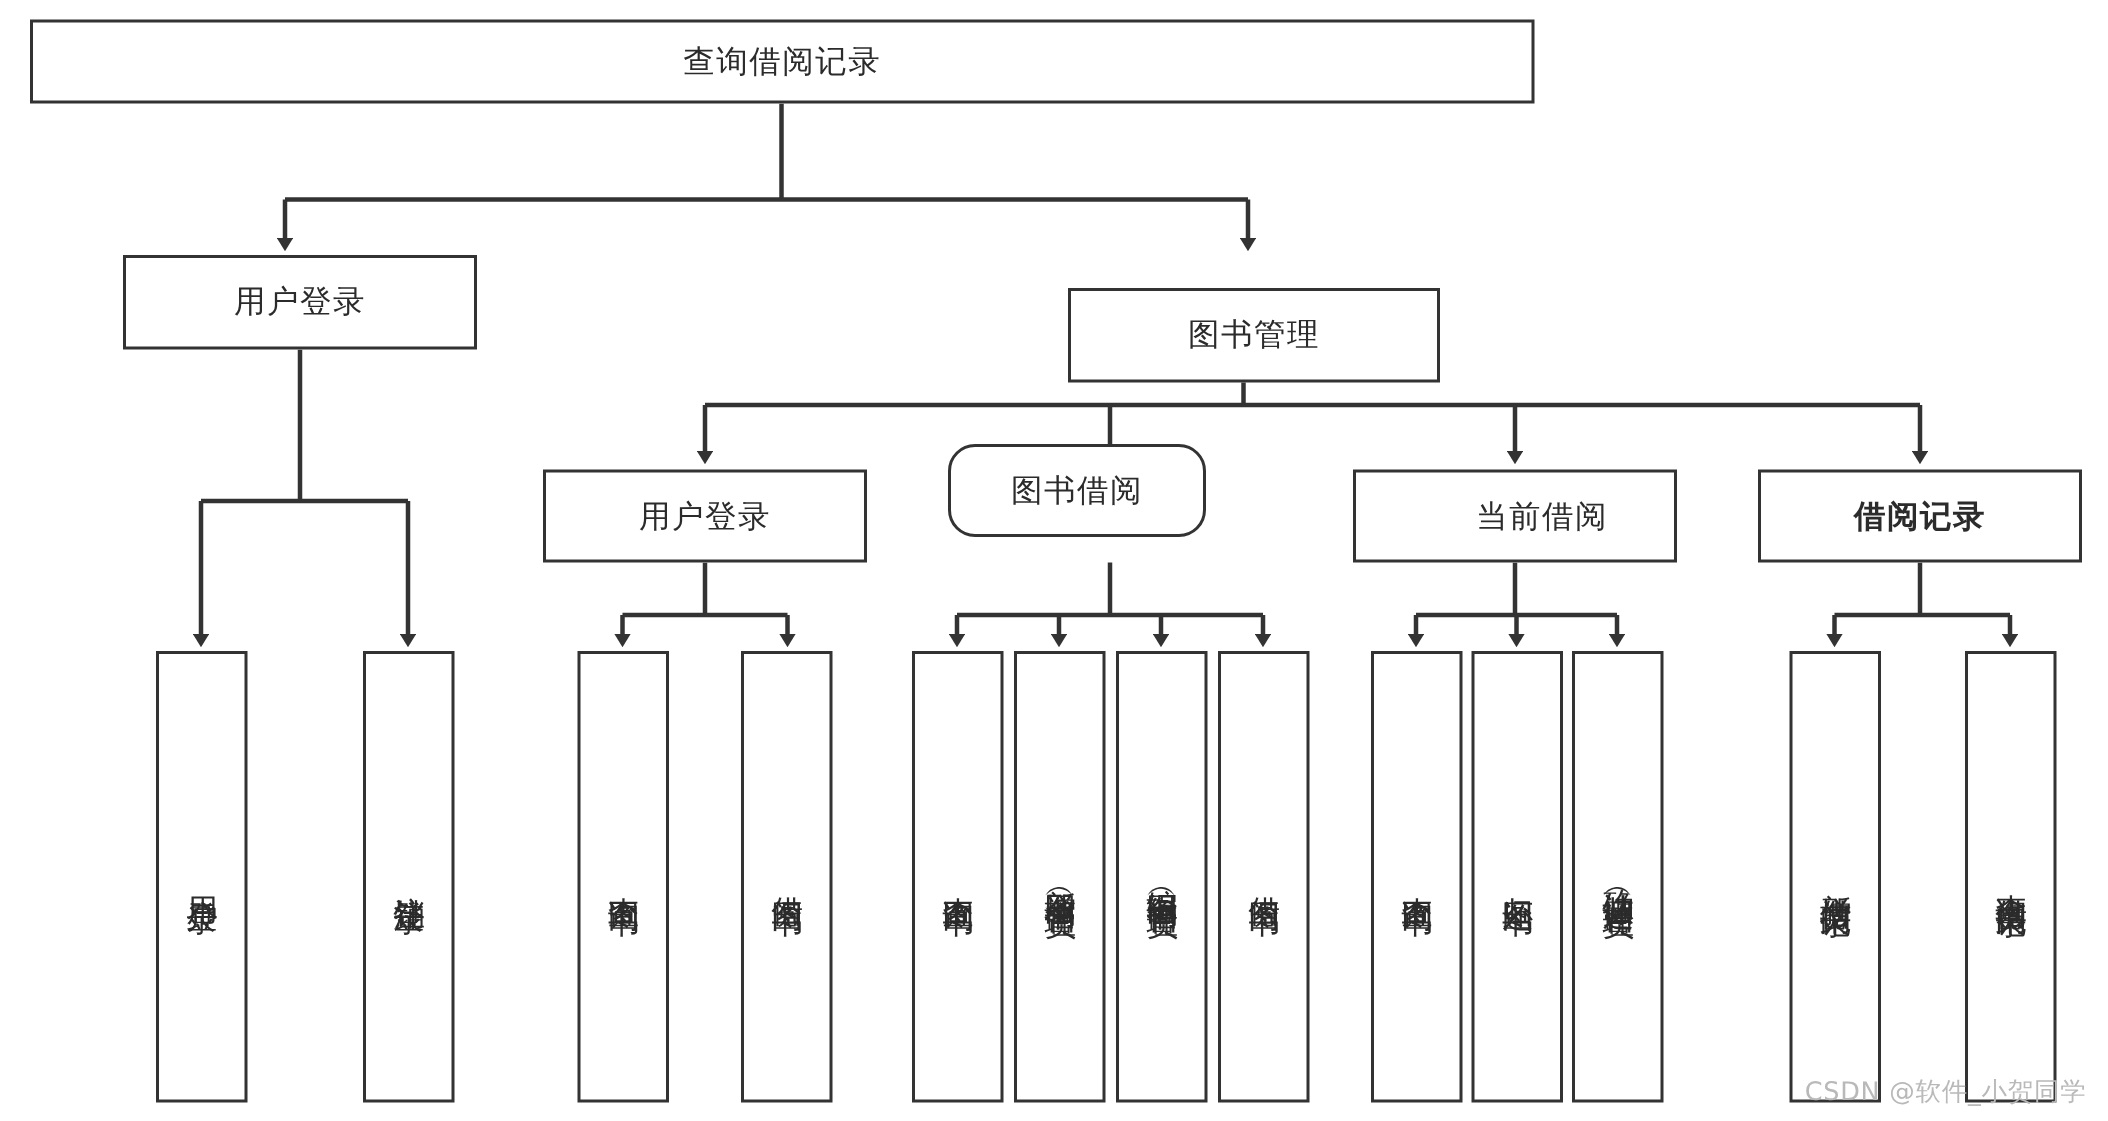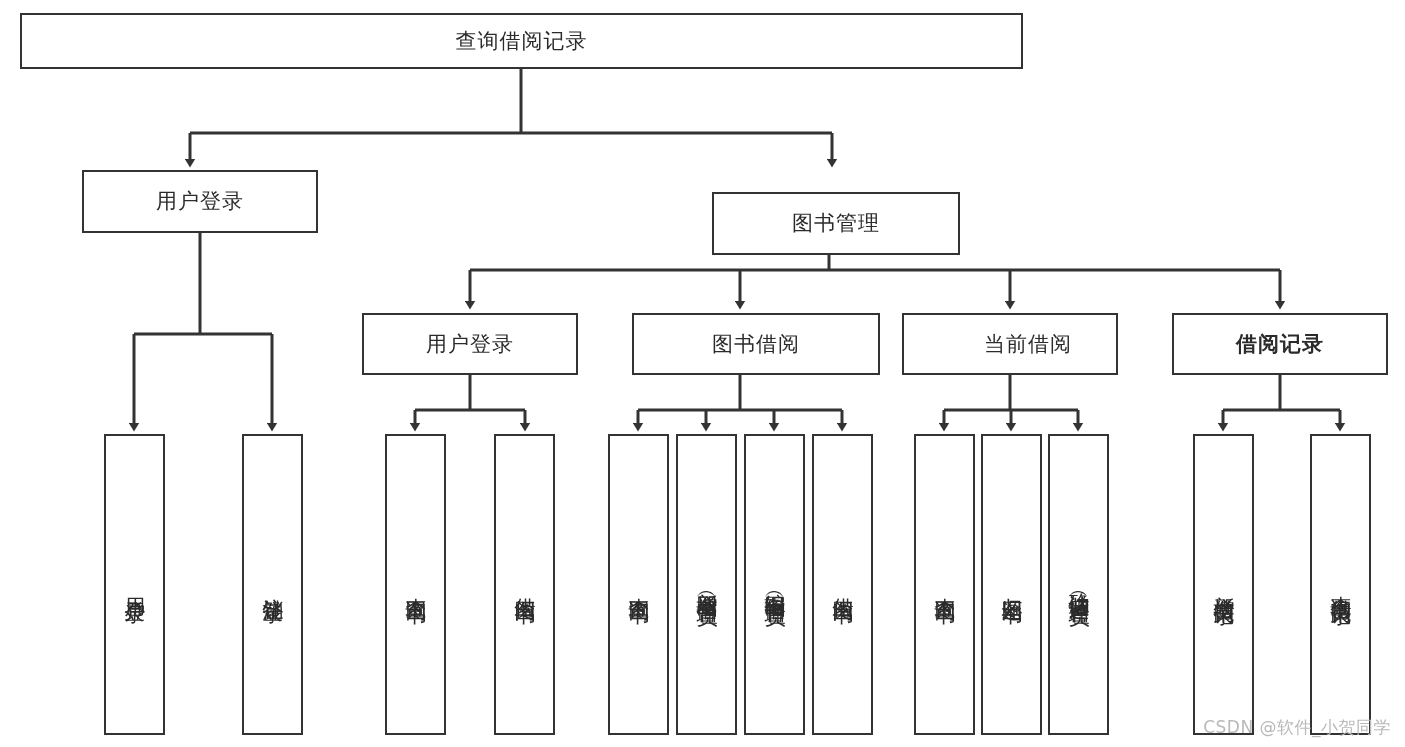--- a/index.html
+++ b/index.html
@@ -119,21 +119,21 @@
   </div>
 
   <div class="node lvl1" style="left:712px;top:170px;width:248px;height:63px;margin-top:22px;">
     <span class="label">图书管理</span>
   </div>
 
   <div class="node lvl2" style="left:362px;top:313px;width:216px;height:62px;">
     <span class="label">用户登录</span>
   </div>
 
-  <div class="node lvl2" style="left:632px;top:313px;width:248px;height:62px;">
+  <div class="node lvl2" style="left:632px;top:296px;width:172px;height:62px;border-radius:18px;">
     <span class="label">图书借阅</span>
   </div>
 
   <div class="node lvl2" style="left:902px;top:313px;width:216px;height:62px;padding-left:36px;">
     <span class="label">当前借阅</span>
   </div>
 
   <div class="node lvl2" style="left:1172px;top:313px;width:216px;height:62px;font-weight:bold;">
     <span class="label">借阅记录</span>
   </div>

